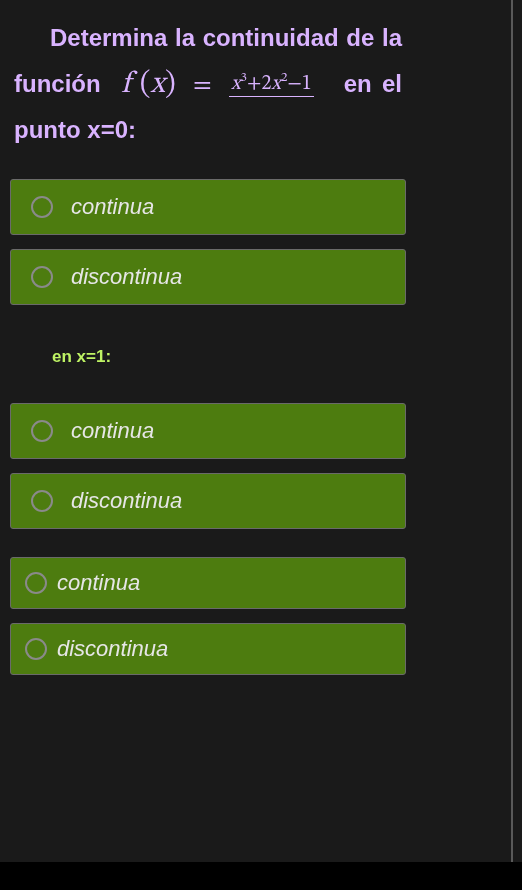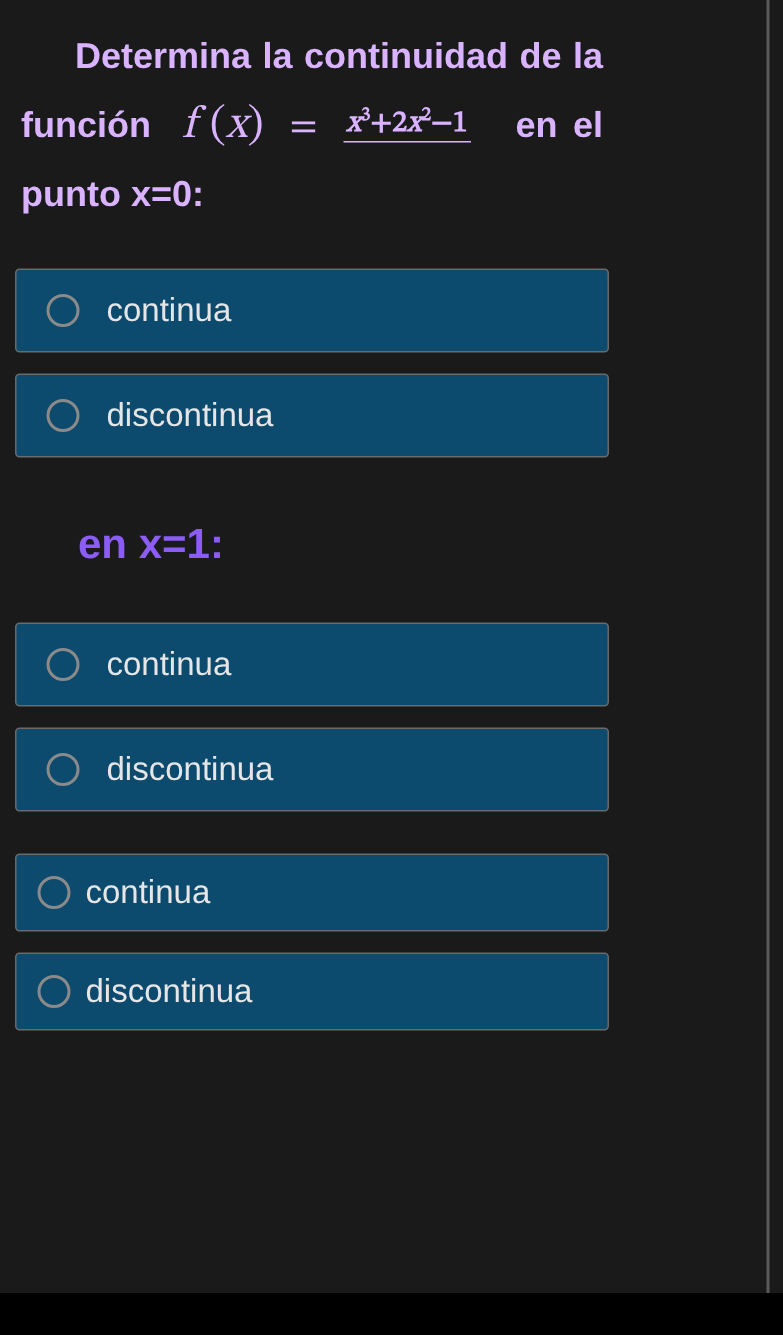--- a/index.html
+++ b/index.html
@@ -61,56 +61,56 @@
     font-size: 26px;
   }
   .frac {
     display: inline-block;
     vertical-align: middle;
     text-align: center;
     font-size: 20px;
     line-height: 1.1;
     position: relative;
     top: -2px;
-    font-weight: bold;
   }
   .frac .num {
     display: block;
     border-bottom: 1.5px solid #d9b3ff;
     padding: 0 2px 1px 2px;
   }
   .frac .den {
     display: block;
     padding-top: 1px;
   }
   .frac sup {
     font-size: 13px;
     font-style: normal;
   }
   .frac .op {
     font-style: normal;
   }
   .sub-label {
-    font-size: 28px;
+    font-size: 17px;
     font-weight: bold;
-    color: #8b5cf6;
+    color: #bef264;
     padding: 28px 4px 8px 42px;
   }
   .options {
     margin-top: 28px;
   }
   .option {
     border: 1px solid #6a6a6a;
     border-radius: 3px;
     margin: 0 0 14px 0;
     padding: 14px 12px;
     display: flex;
     align-items: center;
     cursor: pointer;
-    background: #0c4a6e;
+    background: #4d7c0f;
+    font-style: italic;
   }
   .radio {
     width: 22px;
     height: 22px;
     border: 2.5px solid #8a8a8a;
     border-radius: 50%;
     flex: 0 0 22px;
     margin-right: 18px;
     margin-left: 8px;
   }

